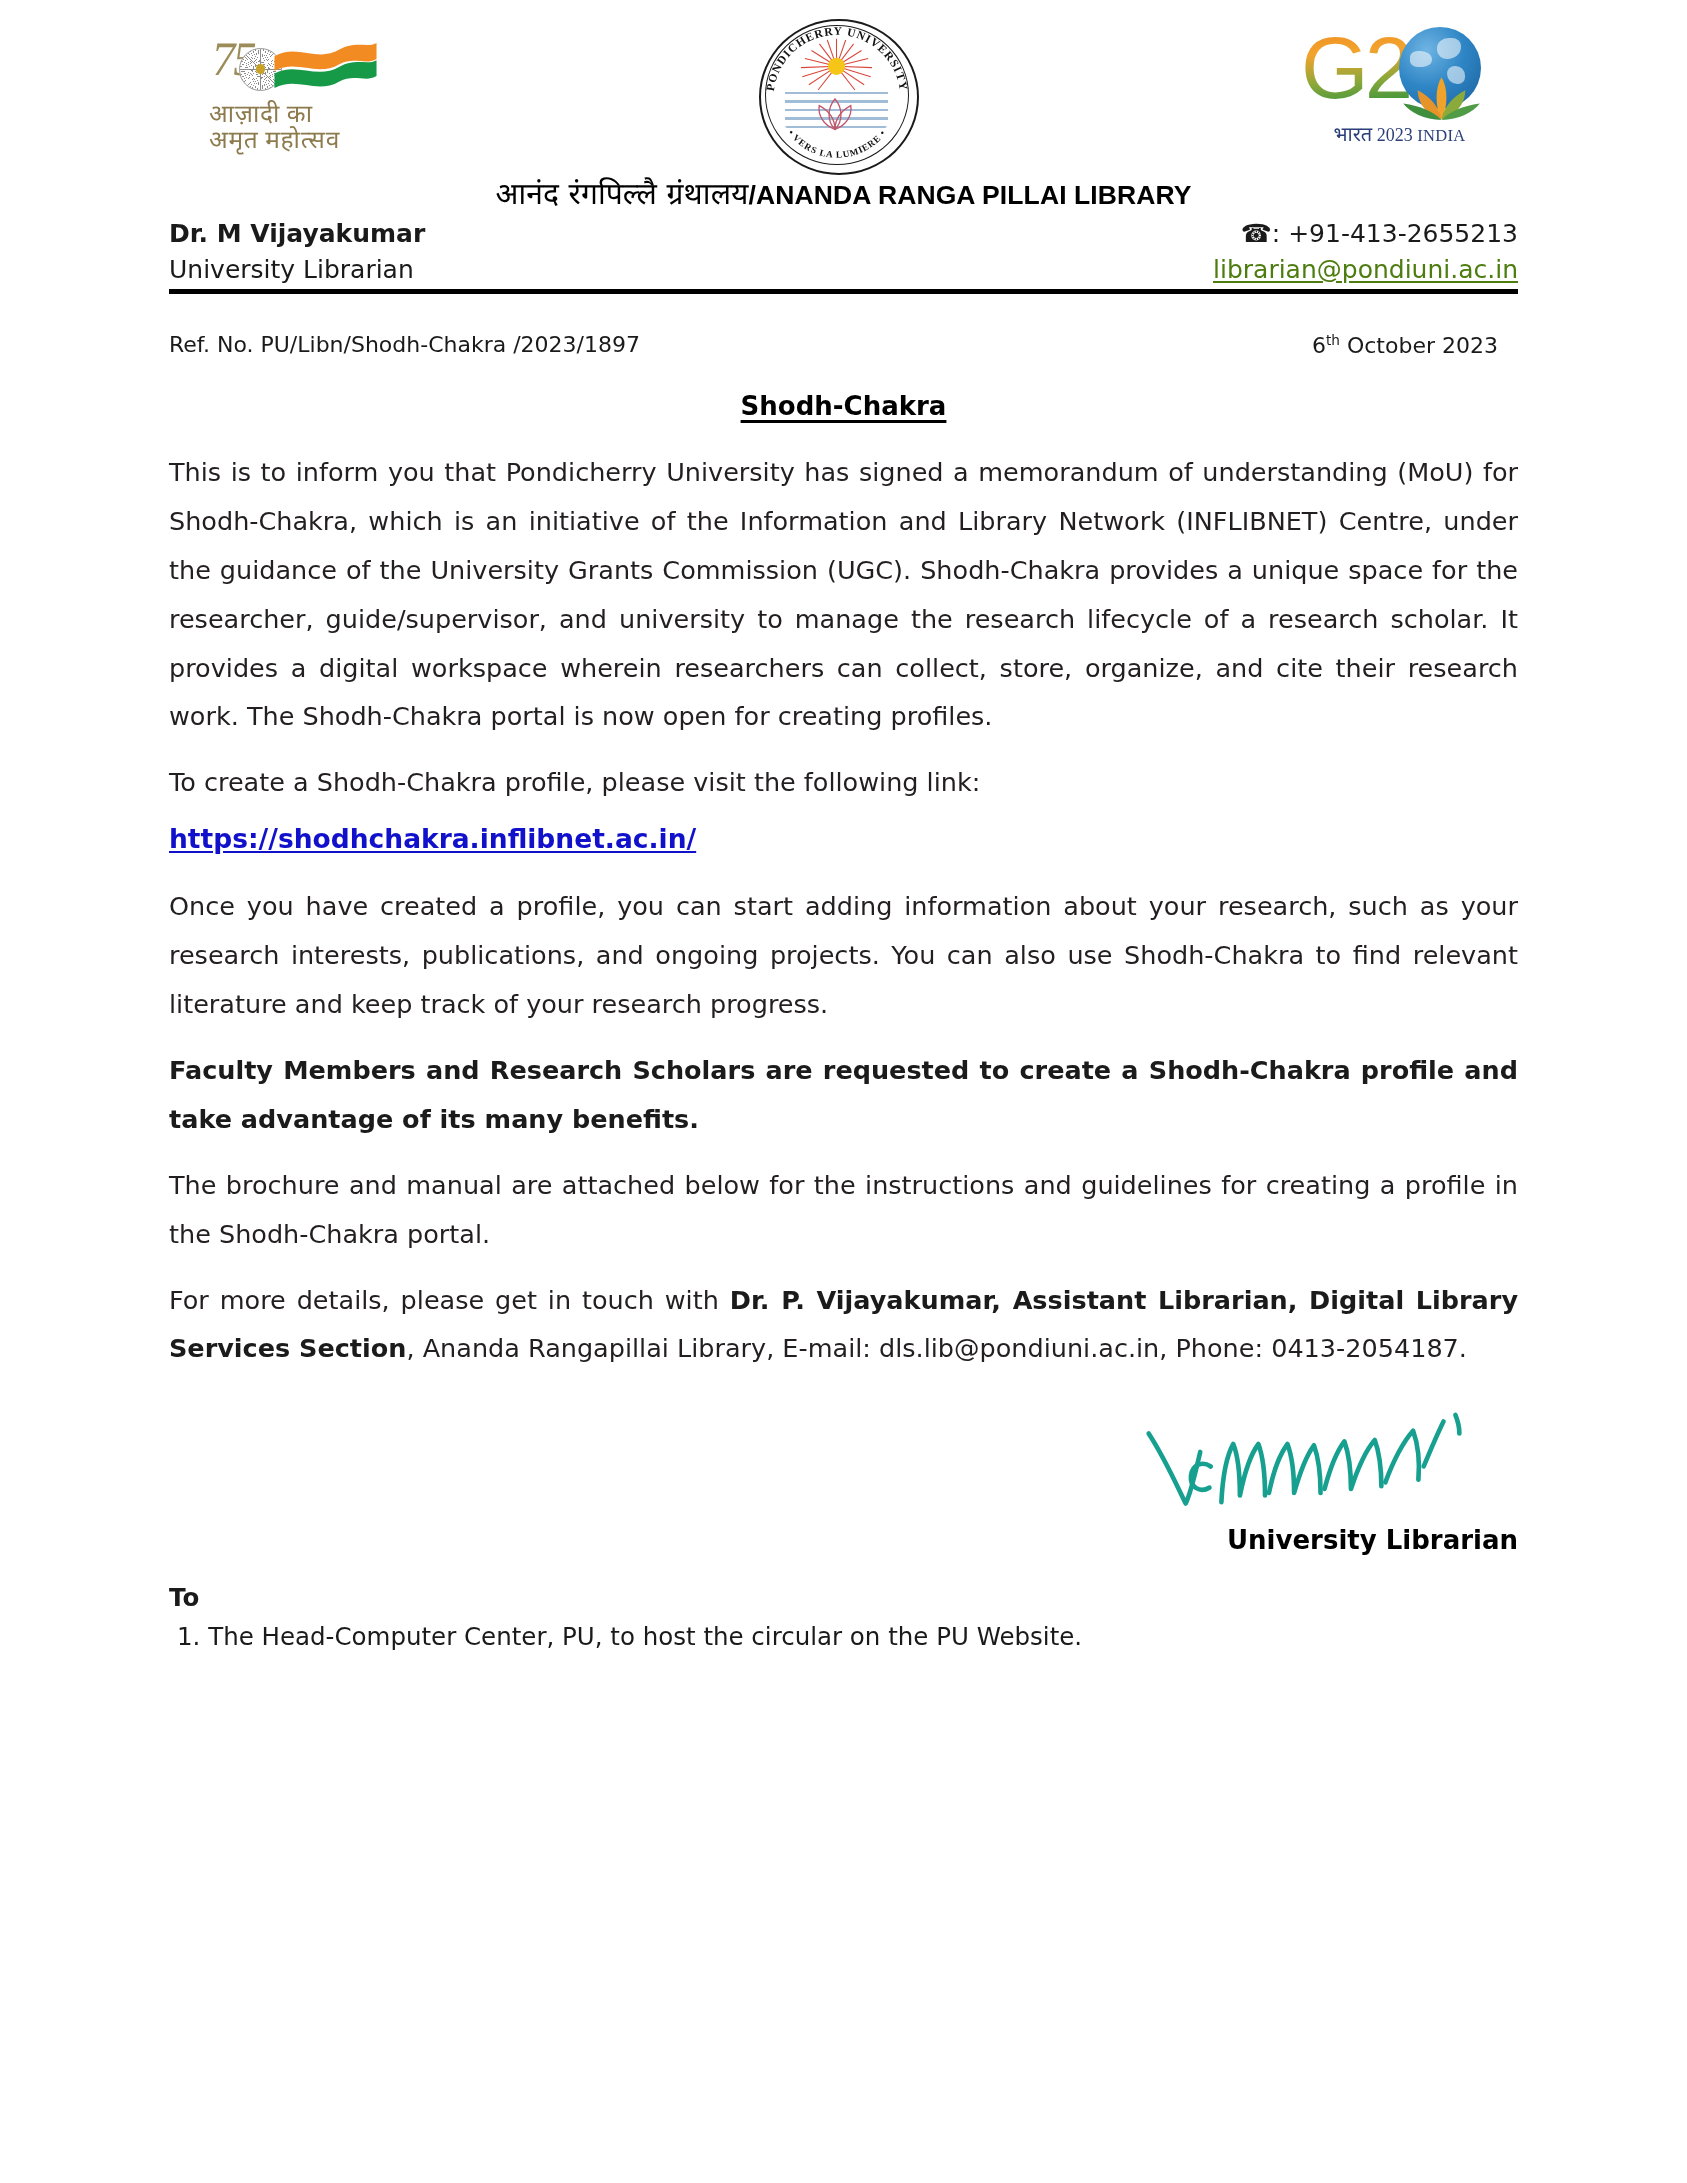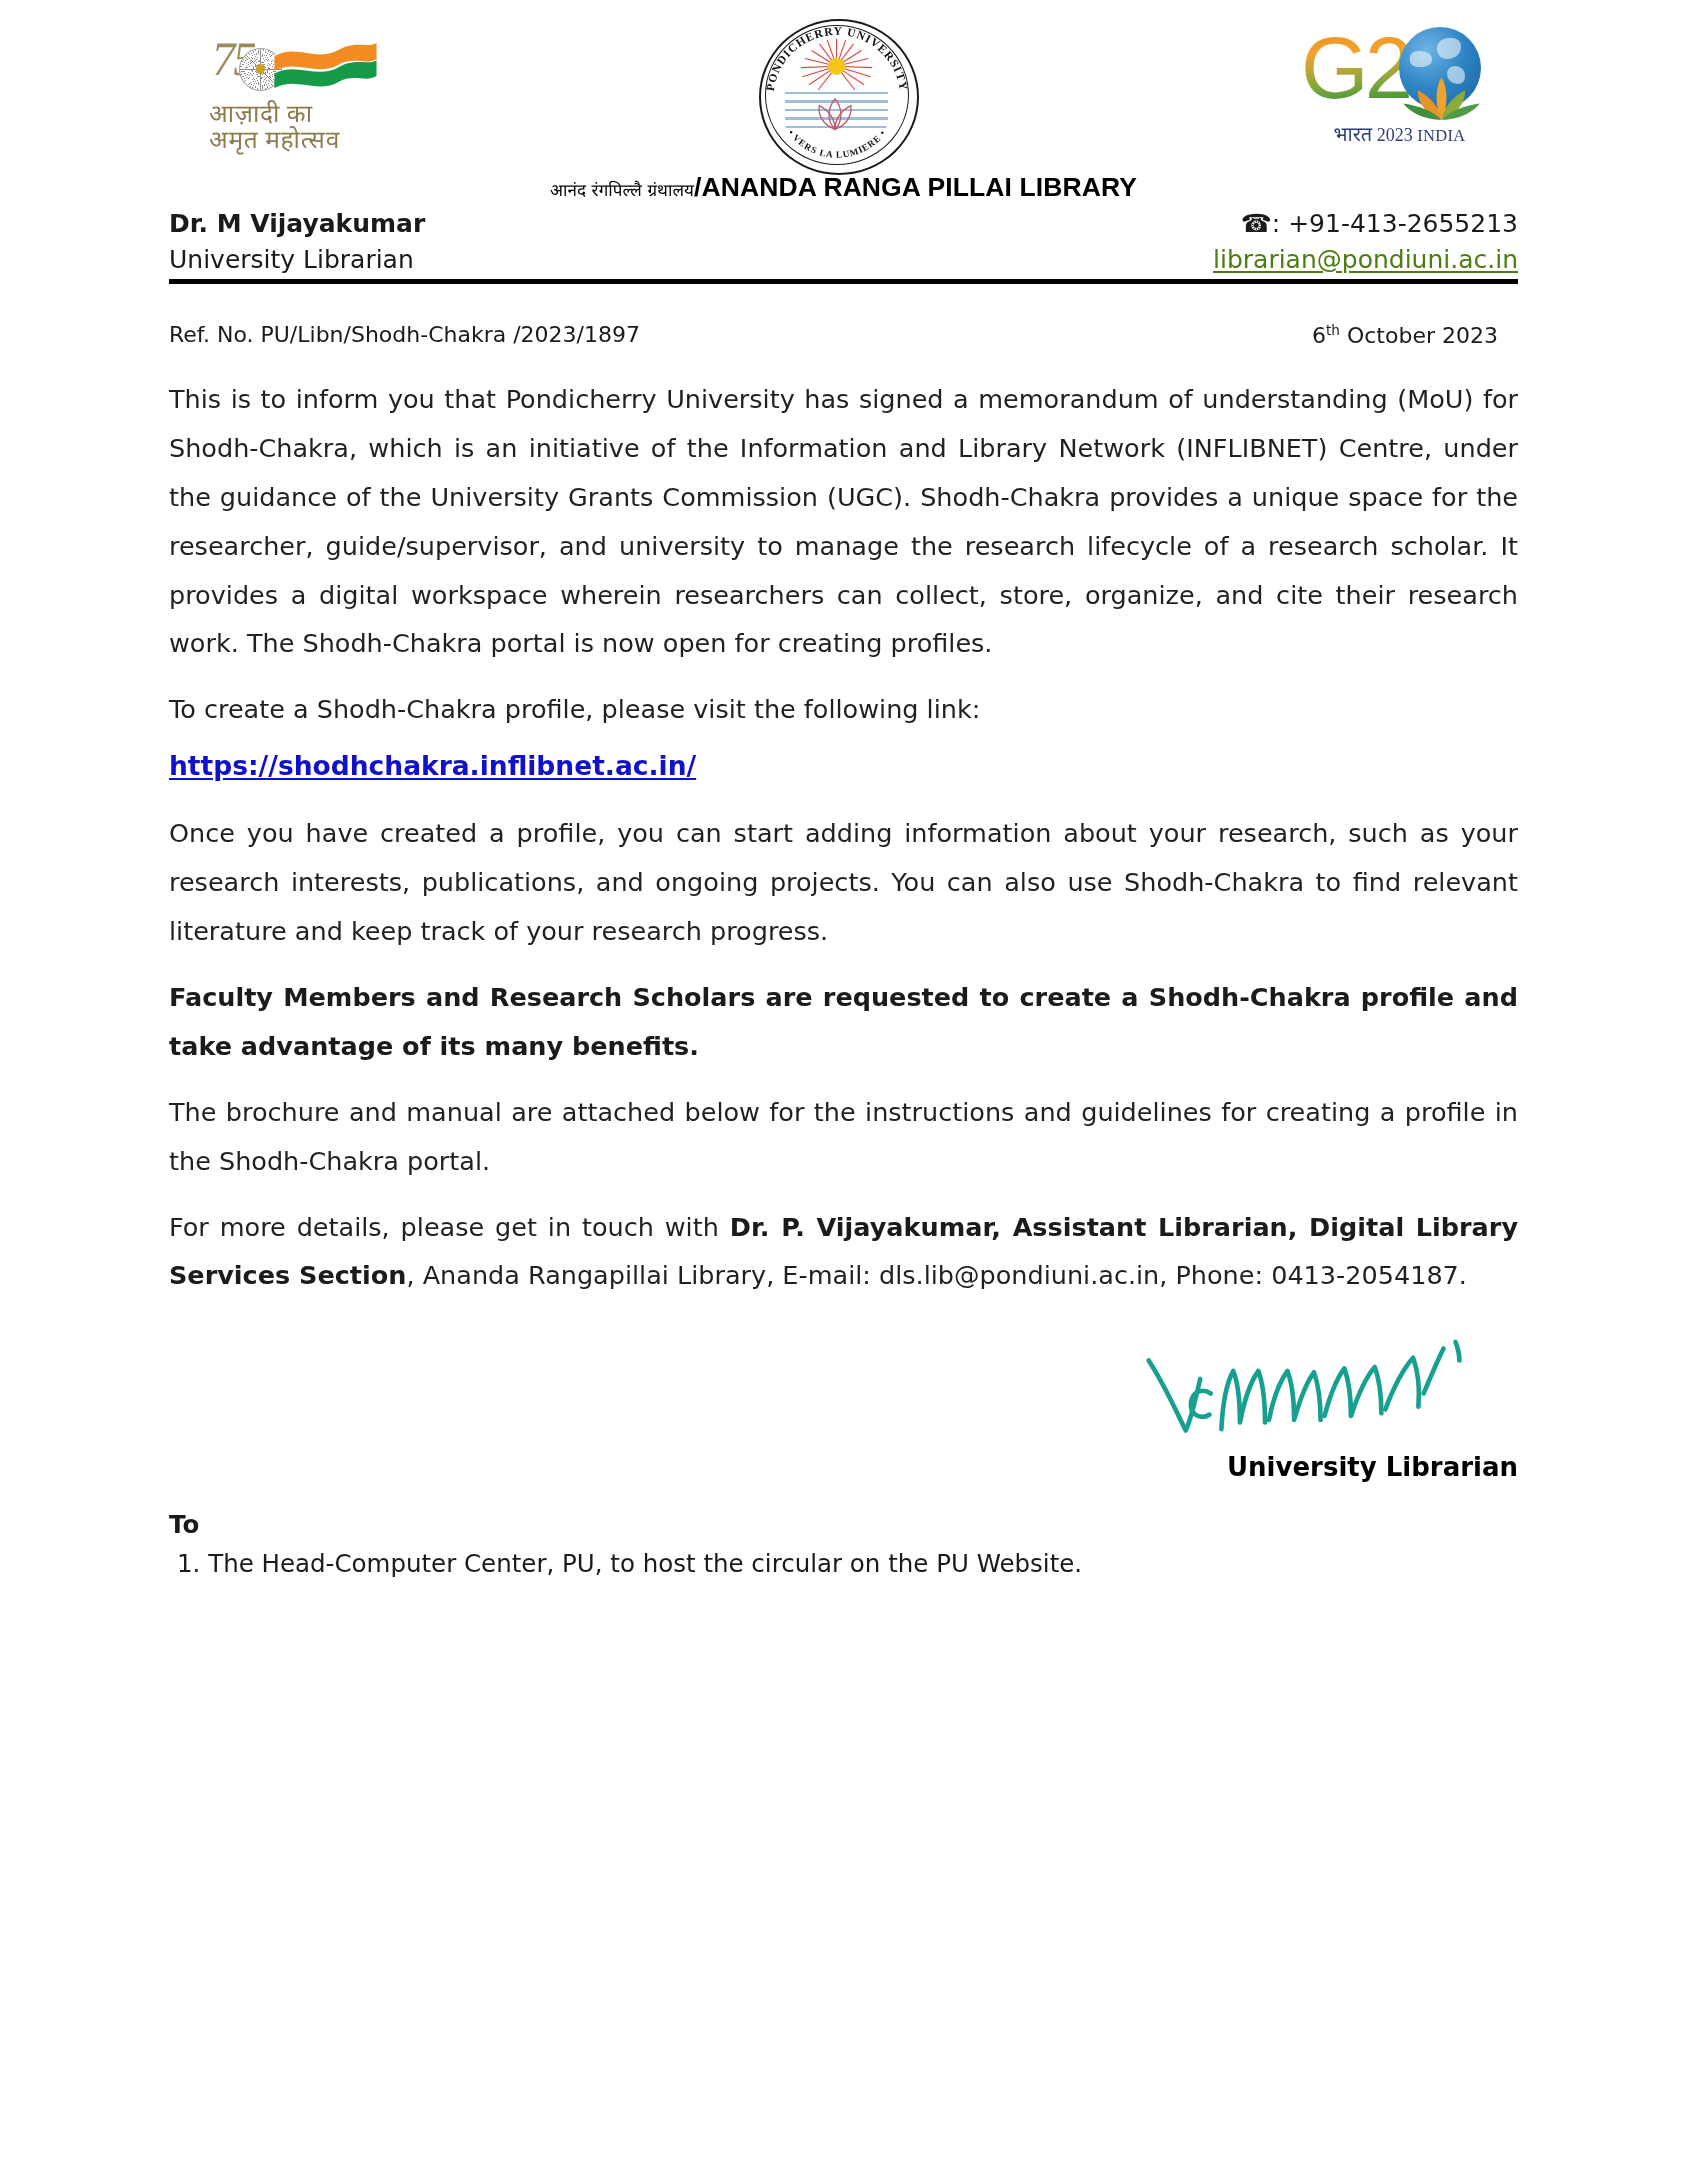--- a/index.html
+++ b/index.html
@@ -131,21 +131,21 @@
     font-family: "Liberation Sans", sans-serif;
     font-weight: 700;
     font-size: 26.5px;
     letter-spacing: 0.1px;
     margin: 1.3px 0 6.6px 0;
     color:#000;
   }
   .lh-line1 .deva {
     font-family: "DejaVu Sans", sans-serif;
     font-weight: 400;
-    font-size: 17px;
+    font-size: 30px;
   }
   .lh-line2 {
     font-family: "Liberation Serif", serif;
     font-weight: 700;
     font-size: 24.5px;
     margin: 0 0 9.3px 0;
     color:#000;
   }
   .lh-line2 .deva {
     font-family: "DejaVu Sans", sans-serif;
@@ -373,20 +373,21 @@
     <a class="email-link" href="#">librarian@pondiuni.ac.in</a>
   </div>
 
   <div class="rule"></div>
 
   <div class="refdate">
     <div>Ref. No. PU/Libn/Shodh-Chakra /2023/1897</div>
     <div class="date"><span>6</span><sup>th</sup><span> October 2023</span></div>
   </div>
 
+  <div class="subject"><span>Shodh-Chakra</span></div>
 
   <div class="body-text">
     <p>This is to inform you that Pondicherry University has signed a memorandum of understanding (MoU) for Shodh-Chakra, which is an initiative of the Information and Library Network (INFLIBNET) Centre, under the guidance of the University Grants Commission (UGC). Shodh-Chakra provides a unique space for the researcher, guide/supervisor, and university to manage the research lifecycle of a research scholar. It provides a digital workspace wherein researchers can collect, store, organize, and cite their research work. The Shodh-Chakra portal is now open for creating profiles.</p>
 
     <p class="tight">To create a Shodh-Chakra profile, please visit the following link:</p>
     <a class="url-link" href="#">https://shodhchakra.inflibnet.ac.in/</a>
 
     <p>Once you have created a profile, you can start adding information about your research, such as your research interests, publications, and ongoing projects. You can also use Shodh-Chakra to find relevant literature and keep track of your research progress.</p>
 
     <p><b>Faculty Members and Research Scholars are requested to create a Shodh-Chakra profile and take advantage of its many benefits.</b></p>

